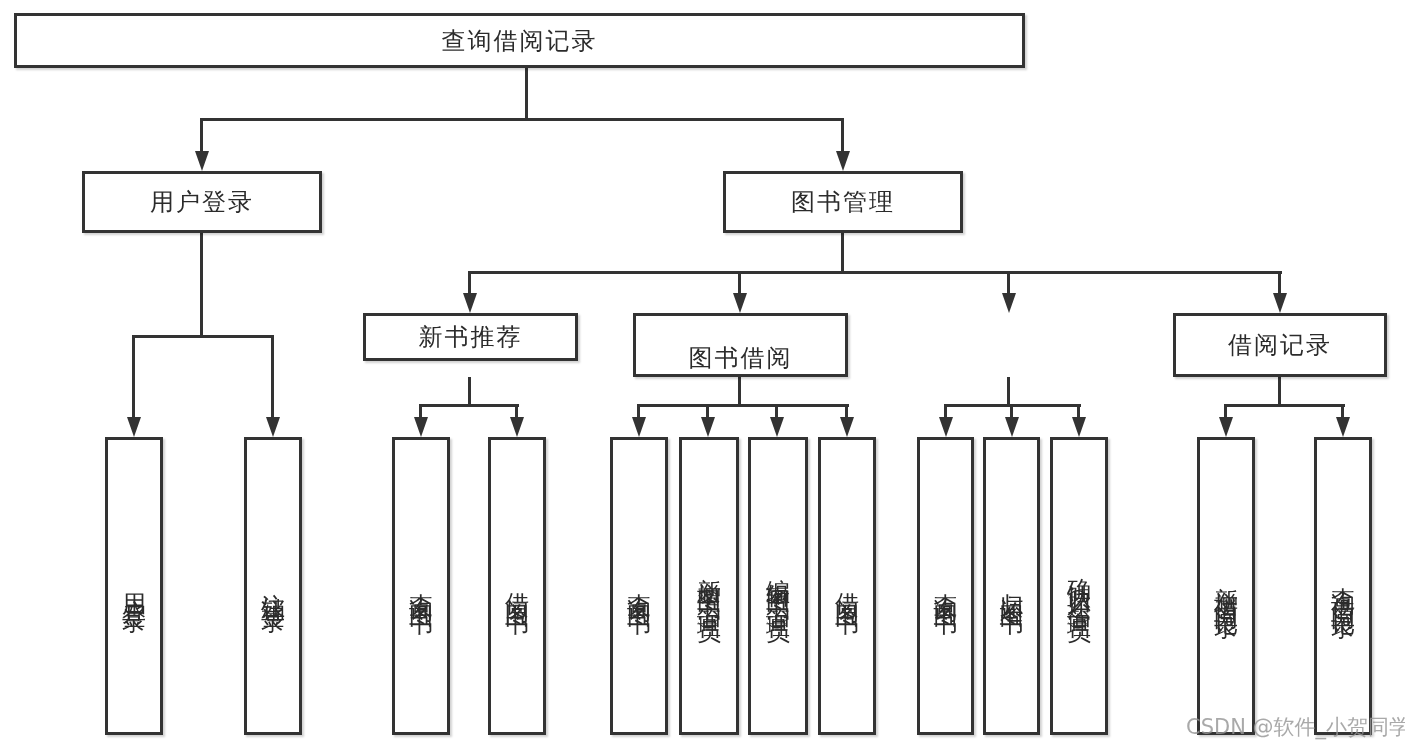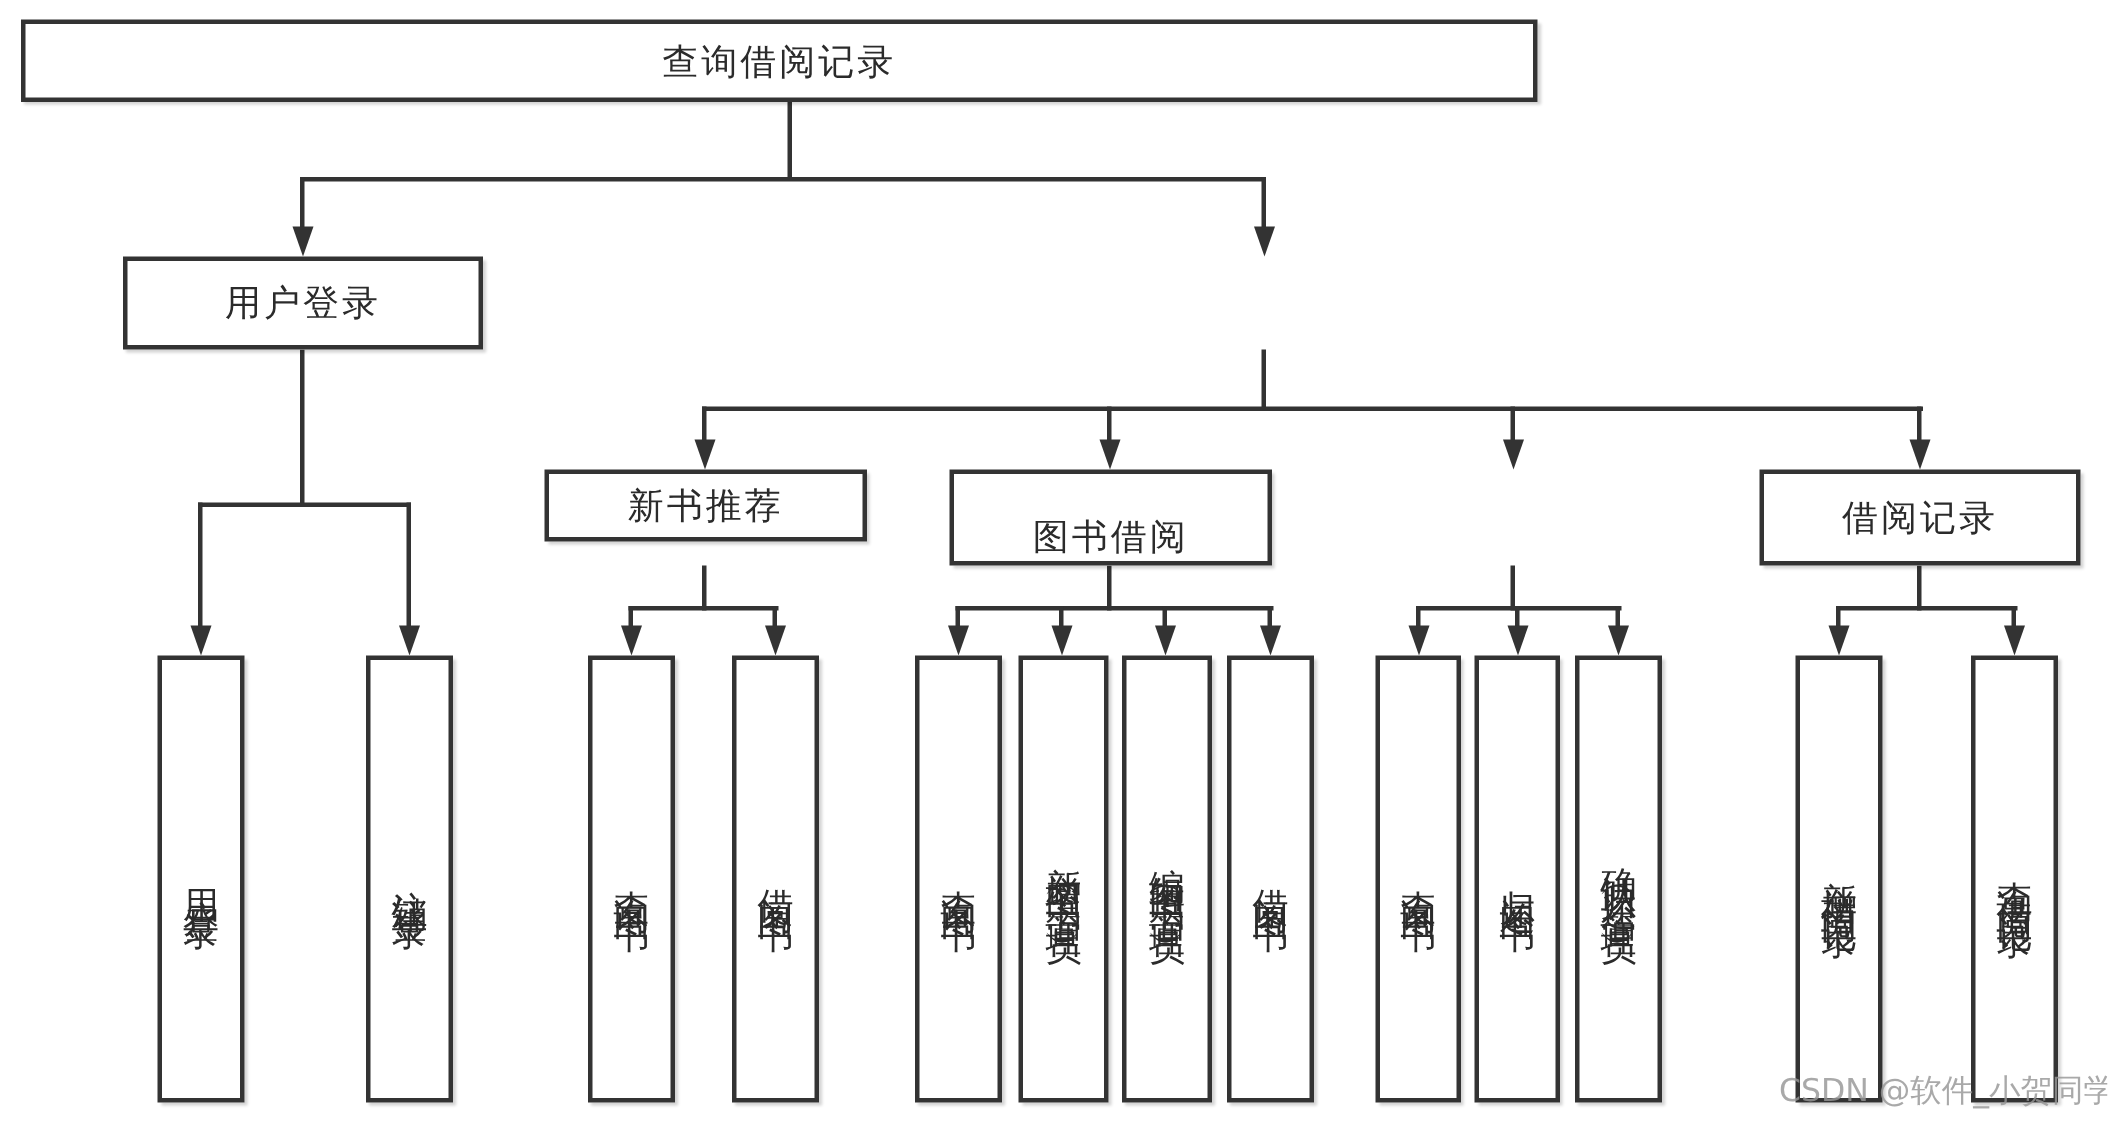--- a/index.html
+++ b/index.html
@@ -61,20 +61,23 @@
 <body>
 
 <div class="canvas">
 
   <div class="node" style="left:14px; top:13px; width:1011px; height:55px;">
     <span>查询借阅记录</span>
   </div>
 
   <div class="node" style="left:82px; top:171px; width:240px; height:62px;">
     <span>用户登录</span>
+  </div>
+  <div class="node" style="left:723px; top:171px; width:240px; height:62px;">
+    <span>图书管理</span>
   </div>
 
   <div class="node" style="left:363px; top:313px; width:215px; height:48px;">
     <span>新书推荐</span>
   </div>
   <div class="node" style="left:633px; top:313px; width:215px; height:64px;align-items:flex-end;">
     <span>图书借阅</span>
   </div>
   <div class="node" style="left:1173px; top:313px; width:214px; height:64px;">
     <span>借阅记录</span>

